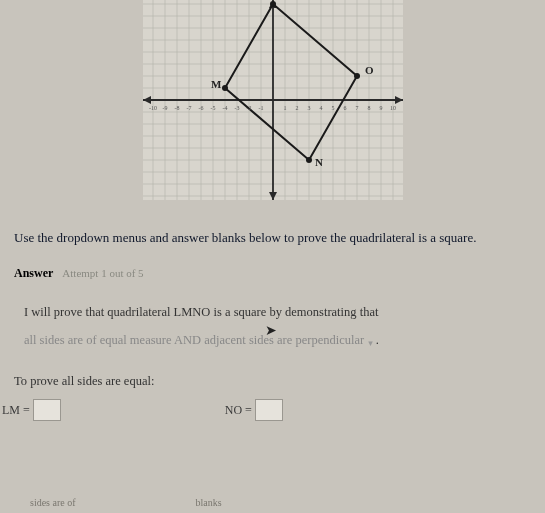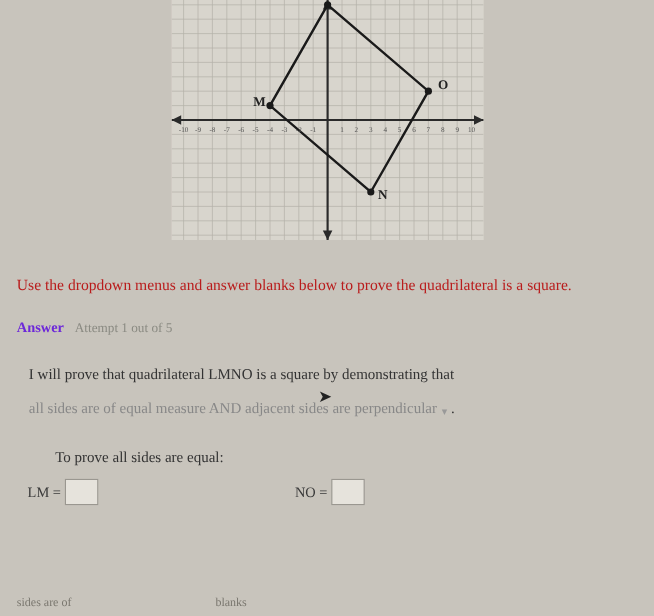--- a/index.html
+++ b/index.html
@@ -16,51 +16,50 @@
       width: 260px;
       height: 200px;
       margin: 0 auto 30px;
       position: relative;
       background: #d6d2ca;
     }
     .graph-svg { display: block; }
     .instruction {
       font-size: 13px;
       padding: 0 14px 20px;
-      color: #b91c1c;
+      color: #0f172a;
     }
     .answer-row {
       padding: 0 14px 18px;
       font-size: 12px;
     }
-    .answer-label { font-weight: bold; color: #6d28d9; }
+    .answer-label { font-weight: bold; color: #000000; }
     .attempt { color: #8a8a82; margin-left: 6px; font-size: 11px; }
     .proof-text {
       padding: 0 24px;
       font-size: 12.5px;
       line-height: 2.2;
       color: #333;
     }
     .dropdown {
       color: #888;
       display: inline-flex;
       align-items: flex-end;
       gap: 4px;
     }
     .chev { font-size: 9px; color: #999; }
     .subhead {
       padding: 20px 14px 10px;
       font-size: 12.5px;
       color: #333;
-      margin-left: 32px;
     }
     .equals-row {
       display: flex;
       align-items: center;
-      padding: 0 23px;
+      padding: 0 2px;
       font-size: 12px;
       gap: 6px;
     }
     .seg-group { display: flex; align-items: center; gap: 3px; }
     .seg-label { font-size: 12px; }
     .blank {
       width: 28px;
       height: 22px;
       background: #e6e3dc;
       border: 1px solid #9a9790;
@@ -75,21 +74,21 @@
       left: 265px;
       top: 322px;
       font-size: 14px;
       color: #222;
       pointer-events: none;
     }
     .bottom-fade {
       position: absolute;
       bottom: 0; left: 0; right: 0;
       height: 16px;
-      padding: 0 14px;
+      padding: 0 30px;
       font-size: 10px;
       color: #7a776f;
       display: flex;
       gap: 120px;
     }
   </style>
 </head>
 <body>
 
 <div class="graph-container">

